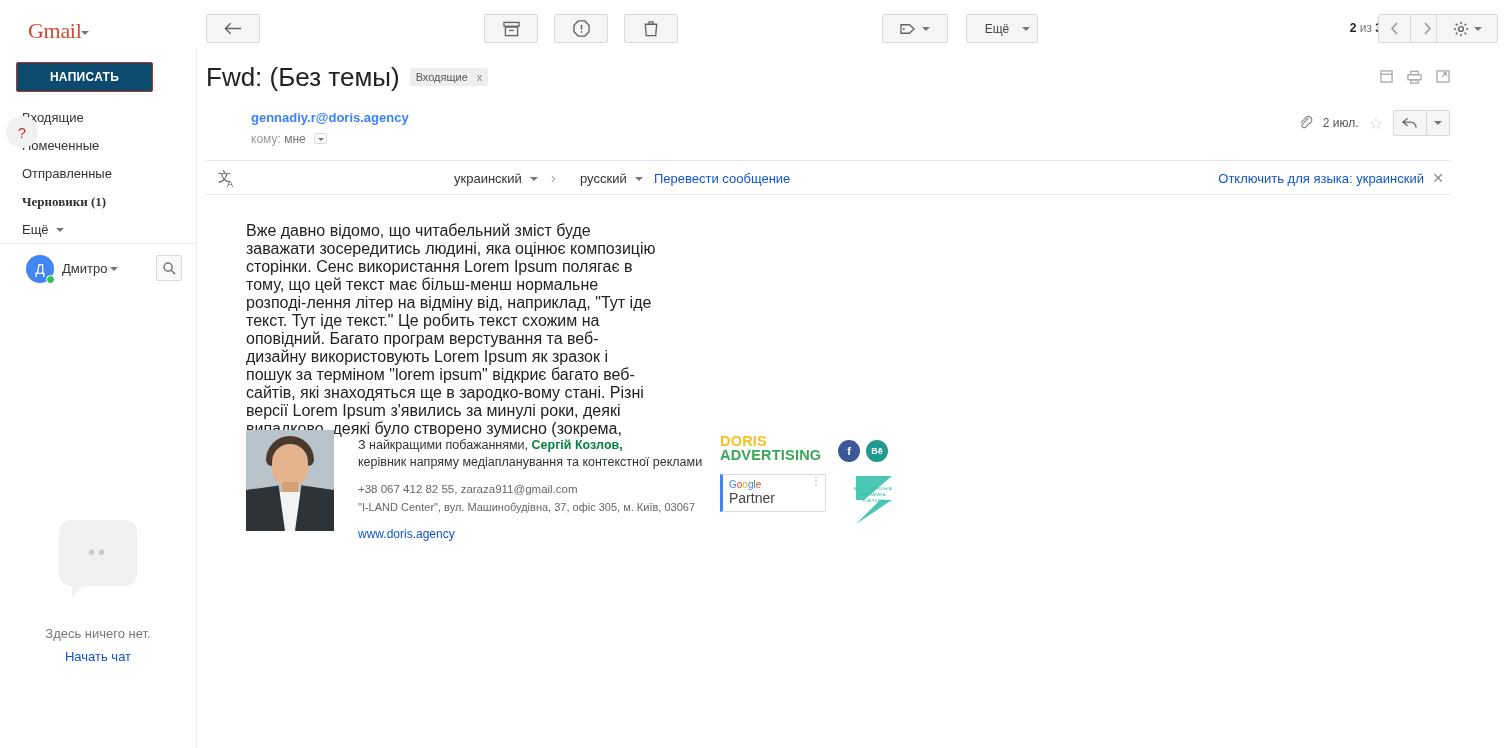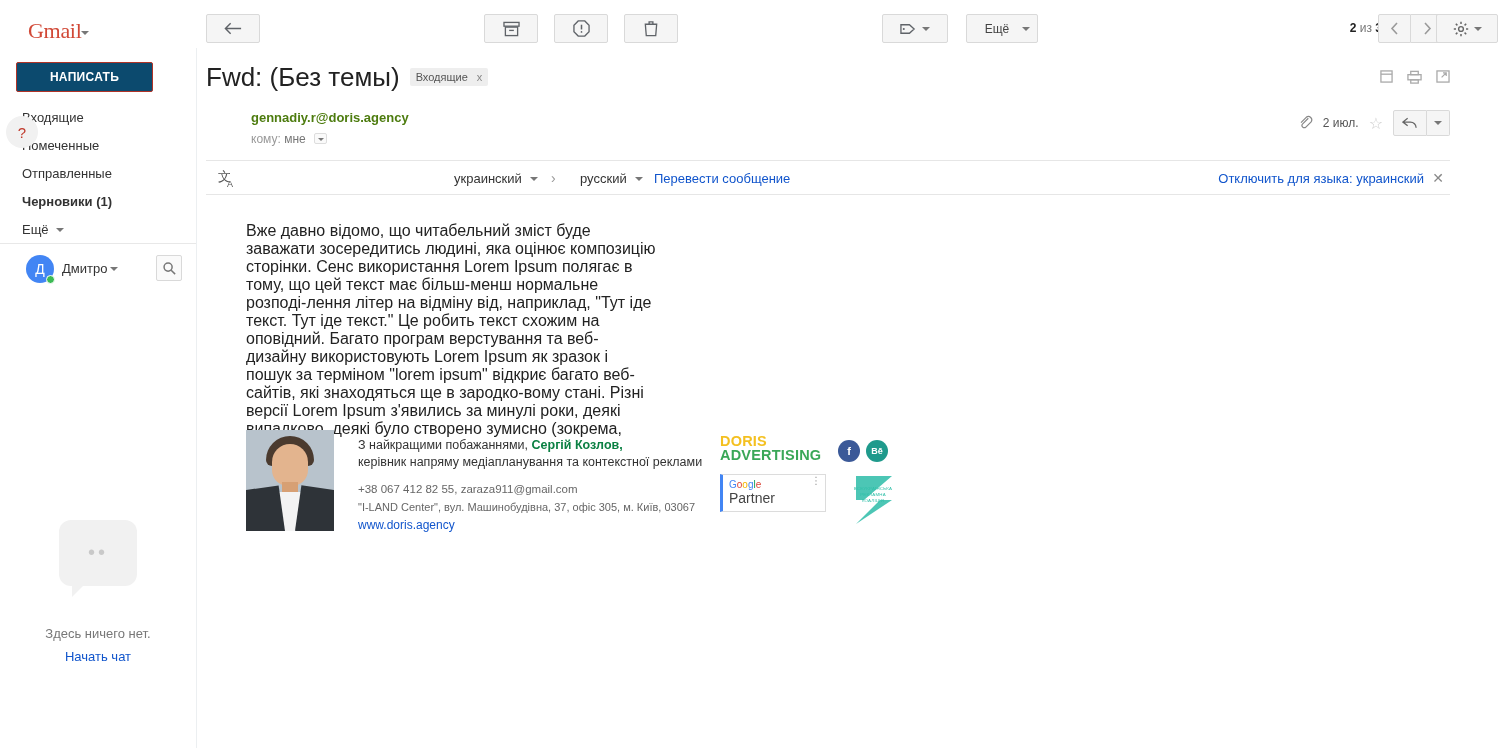--- a/index.html
+++ b/index.html
@@ -33,21 +33,21 @@
     position: absolute; left: 16px; top: 62px; width: 137px; height: 30px;
     background: #0c4a6e; color: #fff; border: 1px solid #b03327; border-radius: 2px;
     font-size: 12px; font-weight: bold; letter-spacing: .3px;
     display: flex; align-items: center; justify-content: center; cursor: pointer;
   }
   .nav { position: absolute; left: 0; top: 104px; width: 196px; }
   .nav-item {
     height: 28px; line-height: 28px; padding-left: 22px;
     font-size: 13px; color: #333; cursor: pointer; white-space: nowrap;
   }
-  .nav-item.bold { font-weight: bold; }
+  .nav-item.bold { font-weight: bold; font-family: Liberation Serif, serif; }
   .nav-item .mini-caret {
     display: inline-block; margin-left: 4px;
     width: 0; height: 0; border-left: 4px solid transparent; border-right: 4px solid transparent;
     border-top: 4px solid #777; vertical-align: 2px;
   }
   .sb-divider { position: absolute; left: 0; top: 243px; width: 196px; height: 1px; background: #e8e8e8; }
 
   .account-row { position: absolute; left: 0; top: 252px; width: 196px; height: 34px; }
   .avatar {
     position: absolute; left: 26px; top: 255px; width: 28px; height: 28px; border-radius: 50%;
@@ -136,21 +136,21 @@
   .card {
     position: absolute; left: 206px; top: 100px; right: 56px; bottom: 0;
     background: #fff;
   }
   .msg-head { position: relative; height: 52px; }
   .qavatar {
     position: absolute; left: 6px; top: 116px; width: 32px; height: 32px; border-radius: 50%;
     background: #f1f1f1; color: #c0392b; font-size: 15px;
     display: flex; align-items: center; justify-content: center;
   }
-  .from { position: absolute; left: 45px; top: 10px; font-size: 13px; font-weight: bold; color: #4d7c0f; }
+  .from { position: absolute; left: 45px; top: 10px; font-size: 13px; font-weight: bold; color: #3b82f6; }
   .to { position: absolute; left: 45px; top: 32px; font-size: 12px; color: #777; }
   .to .lbl { color: #999; }
   .to-caret {
     display: inline-block; margin-left: 5px; width: 13px; height: 11px; border: 1px solid #ddd;
     border-radius: 2px; position: relative; vertical-align: -1px; background: #fafafa; cursor: pointer;
   }
   .to-caret:after {
     content: ""; position: absolute; left: 3px; top: 4px;
     border-left: 3px solid transparent; border-right: 3px solid transparent; border-top: 3px solid #777;
   }
@@ -206,21 +206,21 @@
   .sig-photo .shirt { position: absolute; left: 24px; top: 62px; width: 40px; height: 40px; background: #f3f3f3; }
   .sig-photo .jacket-l { position: absolute; left: -4px; top: 58px; width: 40px; height: 46px; background: #2e3338; transform: rotate(-8deg); }
   .sig-photo .jacket-r { position: absolute; left: 52px; top: 58px; width: 42px; height: 46px; background: #2e3338; transform: rotate(8deg); }
 
   .sig-lines { position: absolute; left: 112px; top: 8px; width: 460px; }
   .sig-l1 { font-size: 12.5px; color: #333; }
   .sig-l1 b { color: #0b8043; }
   .sig-l2 { font-size: 12.5px; color: #333; margin-top: 3px; }
   .sig-l3 { font-size: 11.5px; color: #666; margin-top: 14px; }
   .sig-l4 { font-size: 11px; color: #666; margin-top: 6px; }
-  .sig-l5 { margin-top: 5px; font-size: 12px; color: #1155cc; cursor: pointer; }
+  .sig-l5 { margin-top: 14px; font-size: 12px; color: #1155cc; cursor: pointer; }
 
   .doris-logo { position: absolute; left: 474px; top: 4px; width: 110px; font-weight: bold; line-height: 14px; font-size: 14.5px; letter-spacing: .2px; }
   .doris-logo .d1 { color: #f4c020; }
   .doris-logo .d2 { color: #3aa757; }
 
   .soc { position: absolute; width: 22px; height: 22px; border-radius: 50%; color: #fff; font-size: 11px; display: flex; align-items: center; justify-content: center; cursor: pointer; font-weight: bold; }
   .soc-fb { left: 592px; top: 10px; background: #3b5998; }
   .soc-be { left: 620px; top: 10px; background: #1f9a8c; font-size: 9px; }
 
   .gpartner {

